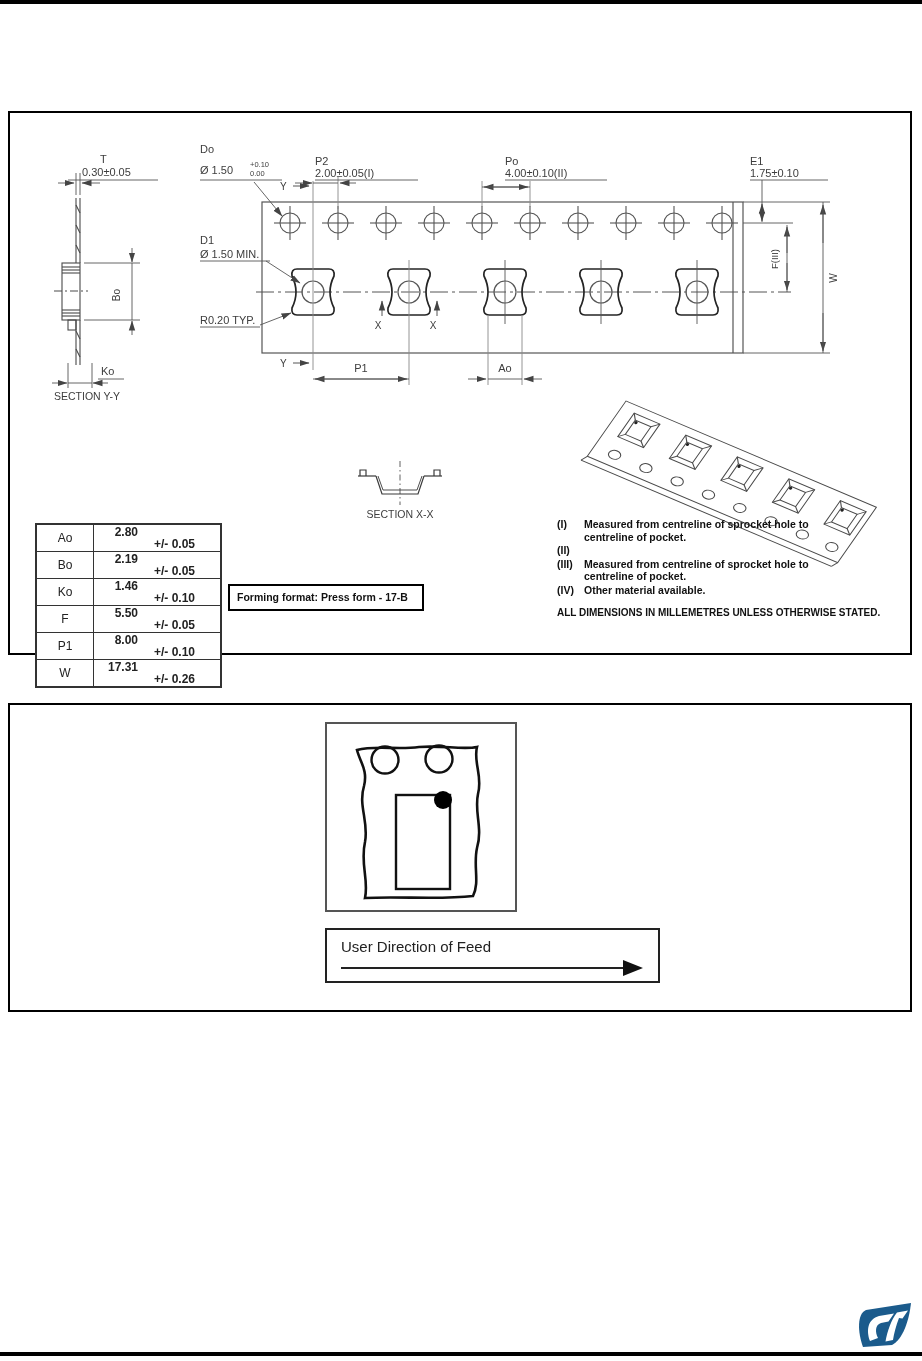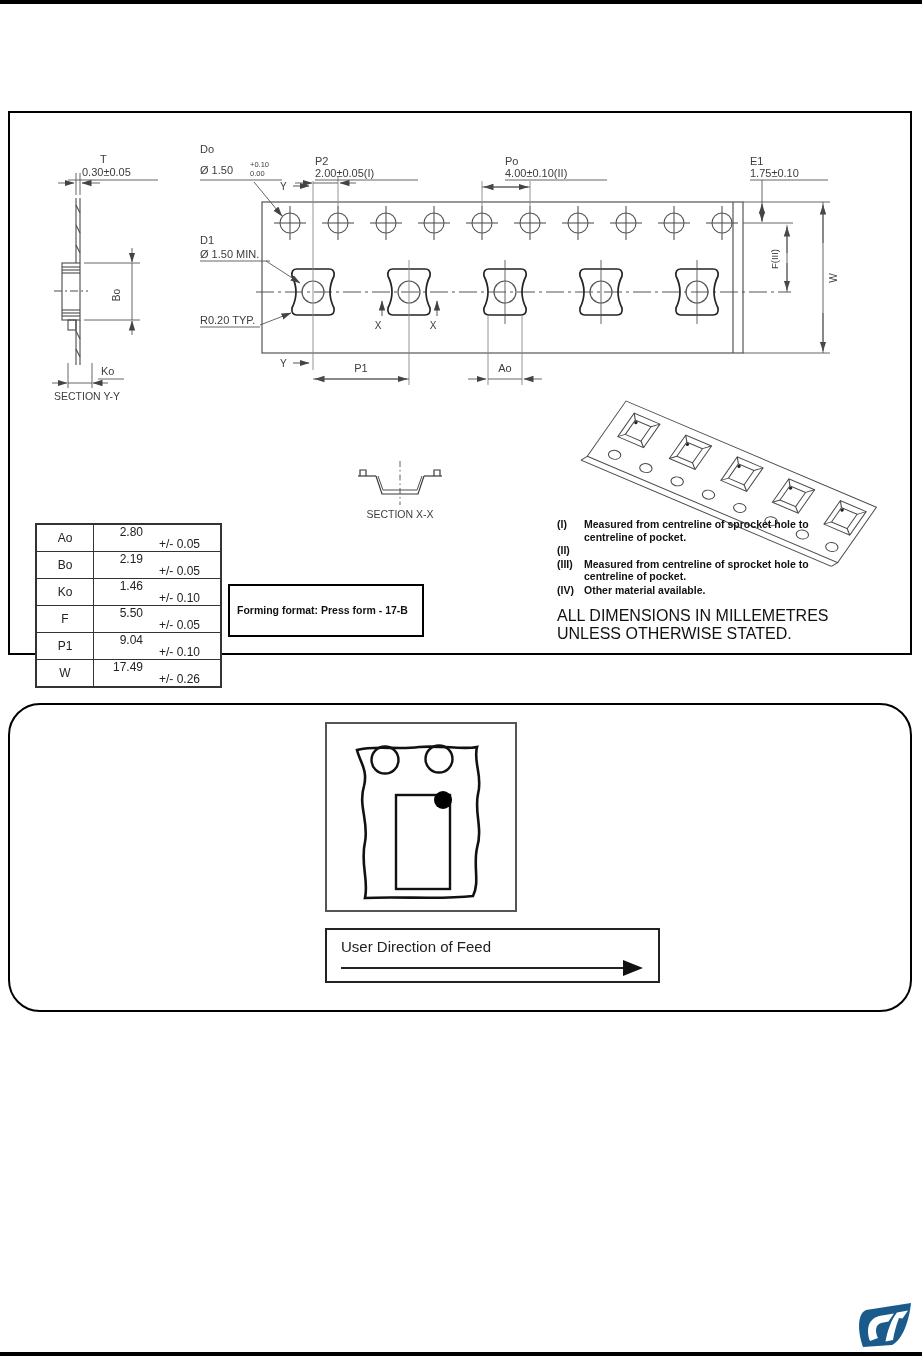--- a/index.html
+++ b/index.html
@@ -7,29 +7,29 @@
   .abs{position:absolute;}
   .rule{background:#000;}
   .panel{position:absolute;border:2px solid #000;background:#fff;box-sizing:border-box;}
   svg text{font-family:"Liberation Sans",sans-serif;fill:#3d3d3d;}
   
   .dimtable{position:absolute;border-collapse:collapse;background:#fff;}
   .dimtable td{border:1px solid #333;font-size:12px;color:#222;height:17.5px;padding:0 4px;}
   .dimtable{border:2px solid #333;}
   .dimtable td.nm{width:48px;text-align:center;}
   .dimtable td.vl{width:118px;}
-  .cellflex{display:flex;justify-content:center;gap:16px;}
+  .cellflex{display:flex;gap:16px;font-weight:bold;}
   .cellflex .v{width:40px;text-align:right;}
   .cellflex .t{width:52px;text-align:left;margin-top:12px;}
   
-  .formbox{position:absolute;border:2px solid #000;background:#fff;padding:17px 7px;font-size:10.5px;font-weight:bold;color:#111;line-height:1.45;}
+  .formbox{position:absolute;border:2px solid #000;background:#fff;padding:4px 7px;font-size:10.5px;font-weight:bold;color:#111;line-height:1.45;}
   
   .notes{position:absolute;width:336px;color:#111;}
   .note-row{display:grid;grid-template-columns:27px 248px;font-size:10.5px;font-weight:bold;line-height:1.2;margin-bottom:1px;}
-  .notes-footer{margin-top:10px;font-size:16px;font-weight:normal;}
+  .notes-footer{margin-top:10px;font-size:10px;font-weight:bold;}
   
   .sketchbox{position:absolute;border:2px solid #555;background:#fff;}
   .feedbox{position:absolute;border:2px solid #222;background:#fff;}
   .feedlabel{position:absolute;left:14px;top:8px;font-size:15px;color:#222;}
 </style>
 </head>
 <body>
 
 <div class="abs rule" style="left:0;top:0;width:922px;height:4px;"></div>
 
@@ -327,30 +327,30 @@
             <div class="cellflex">
               <span class="v">5.50</span>
               <span class="t">+/- 0.05</span>
             </div>
           </td>
         </tr>
     <tr>
           <td class="nm">P1</td>
           <td class="vl">
             <div class="cellflex">
-              <span class="v">9.04</span>
+              <span class="v">8.00</span>
               <span class="t">+/- 0.10</span>
             </div>
           </td>
         </tr>
     <tr>
           <td class="nm">W</td>
           <td class="vl">
             <div class="cellflex">
-              <span class="v">17.49</span>
+              <span class="v">17.31</span>
               <span class="t">+/- 0.26</span>
             </div>
           </td>
         </tr>
   </tbody>
     </table>
 
   <div class="formbox" style="left:218px;top:471px;width:178px;">
     <div>Forming format: Press form - 17-B</div>
   </div>
@@ -368,21 +368,21 @@
         <span>Measured from centreline of sprocket hole to centreline of pocket.</span>
       </div>
     <div class="note-row">
         <span>(IV)</span>
         <span>Other material available.</span>
       </div>
     <div class="notes-footer">ALL DIMENSIONS IN MILLEMETRES UNLESS OTHERWISE STATED.</div>
   </div>
 </div>
 
-<div class="panel" style="left:8px;top:703px;width:904px;height:309px;border-radius:32px;">
+<div class="panel" style="left:8px;top:703px;width:904px;height:309px;">
 
   <div class="sketchbox" style="left:315px;top:17px;width:188px;height:186px;">
     <svg width="184" height="182" viewBox="0 0 184 182">
       <path d="M30,26 C48,21 70,26 92,23 C114,21 136,26 150,23 C146,38 156,52 151,70 C147,88 156,104 150,124 C146,142 153,158 146,172 C112,176 72,172 38,174 C42,156 33,140 38,118 C42,98 31,82 37,62 C41,46 33,38 30,26 Z" fill="none" stroke="#111" stroke-width="2.6"></path>
       <circle cx="58" cy="36" r="13.5" fill="none" stroke="#111" stroke-width="2.4"></circle>
       <circle cx="112" cy="35" r="13.5" fill="none" stroke="#111" stroke-width="2.4"></circle>
       <rect x="69" y="71" width="54" height="94" fill="none" stroke="#111" stroke-width="2.4"></rect>
       <circle cx="116" cy="76" r="9" fill="#000" stroke="none"></circle>
     </svg>
   </div>

